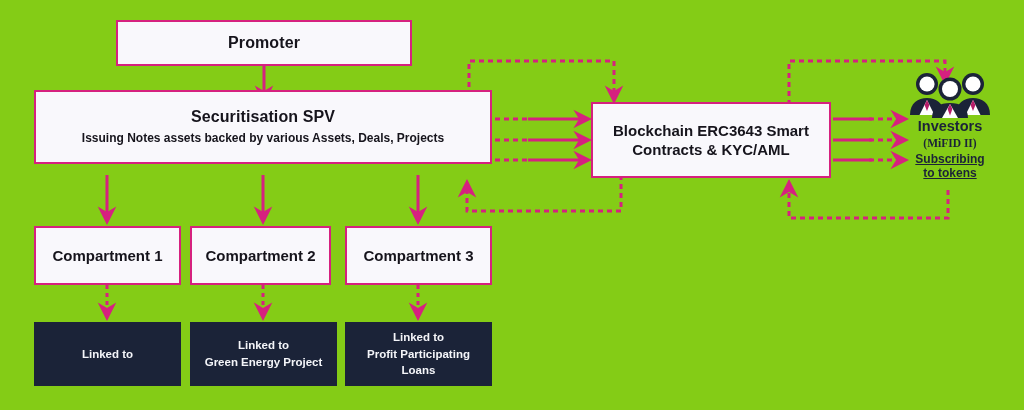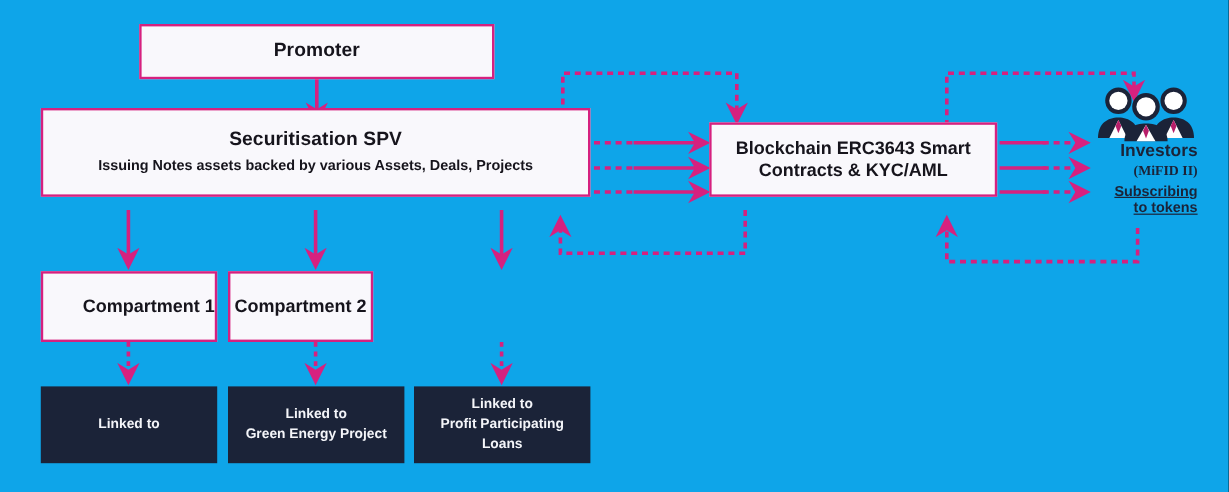--- a/index.html
+++ b/index.html
@@ -4,21 +4,21 @@
 <style>
   html, body {
     margin: 0;
     padding: 0;
     background: #000000;
   }
   #canvas {
     position: relative;
     width: 1024px;
     height: 410px;
-    background: #0ea5e9;
+    background: #84cc16;
     font-family: "Liberation Sans", sans-serif;
     overflow: hidden;
   }
   .node {
     position: absolute;
     box-sizing: border-box;
     display: flex;
     flex-direction: column;
     align-items: center;
     justify-content: center;
@@ -57,21 +57,21 @@
     color: #f4f5f9;
     font-size: 11.5px;
     font-weight: 700;
     line-height: 1.45;
     padding: 0 4px;
   }
   .investors-block {
     position: absolute;
     display: flex;
     flex-direction: column;
-    align-items: flex-end;
+    align-items: center;
     text-align: center;
   }
   .inv-name {
     color: #1b2338;
     font-size: 14.5px;
     font-weight: 700;
     line-height: 1.15;
   }
   .inv-reg {
     color: #1b2338;
@@ -182,21 +182,21 @@
 
   <div class="node node-light" style="left:116px; top:20px; width:296px; height:46px;">
     <div class="title-lg">Promoter</div>
   </div>
 
   <div class="node node-light" style="left:34px; top:90px; width:458px; height:74px;">
     <div class="title-lg">Securitisation SPV</div>
     <div class="sub-sm">Issuing Notes assets backed by various Assets, Deals, Projects</div>
   </div>
 
-  <div class="node node-light" style="left:591px; top:102px; width:240px; height:62px;">
+  <div class="node node-light" style="left:591px; top:102px; width:240px; height:76px;">
     <div class="title-md">Blockchain ERC3643 Smart</div>
     <div class="title-md">Contracts &amp; KYC/AML</div>
   </div>
 
   <div class="investors-block" style="left:902px; top:70px; width:96px;">
     <svg class="people-icon" viewBox="0 0 86 48">
 
       <circle cx="20" cy="14" r="11" fill="#1b2338"></circle>
       <circle cx="20" cy="14" r="7.6" fill="#ffffff"></circle>
       <path d="M3,45 C3,33 11,28 20,28 C29,28 37,33 37,45 Z" fill="#1b2338"></path>
@@ -214,25 +214,28 @@
       <path d="M25,48 C25,37 33,33 43,33 C53,33 61,37 61,48 Z" fill="#1b2338"></path>
       <path d="M43,34 L35,48 L51,48 Z" fill="#ffffff"></path>
       <path d="M43,34 L40.6,39 L43,45.5 L45.4,39 Z" fill="#b81e6a"></path>
     </svg>
     <div class="inv-name">Investors</div>
     <div class="inv-reg">(MiFID II)</div>
     <div class="inv-act">Subscribing</div>
     <div class="inv-act">to tokens</div>
   </div>
 
-  <div class="node node-light" style="left:34px; top:226px; width:147px; height:59px;align-items:flex-end;">
+  <div class="node node-light" style="left:34px; top:226px; width:147px; height:59px;">
     <div class="title-md">Compartment 1</div>
   </div>
-  <div class="node node-light" style="left:190px; top:226px; width:121px; height:59px;">
+  <div class="node node-light" style="left:190px; top:226px; width:141px; height:59px;">
     <div class="title-md">Compartment 2</div>
+  </div>
+  <div class="node node-light" style="left:345px; top:226px; width:147px; height:59px;">
+    <div class="title-md">Compartment 3</div>
   </div>
 
   <div class="node node-dark" style="left:34px; top:322px; width:147px; height:64px;">
     <div class="dark-label">Linked to</div>
   </div>
   <div class="node node-dark" style="left:190px; top:322px; width:147px; height:64px;">
     <div class="dark-label">Linked to</div>
     <div class="dark-label">Green Energy Project</div>
   </div>
   <div class="node node-dark" style="left:345px; top:322px; width:147px; height:64px;">

